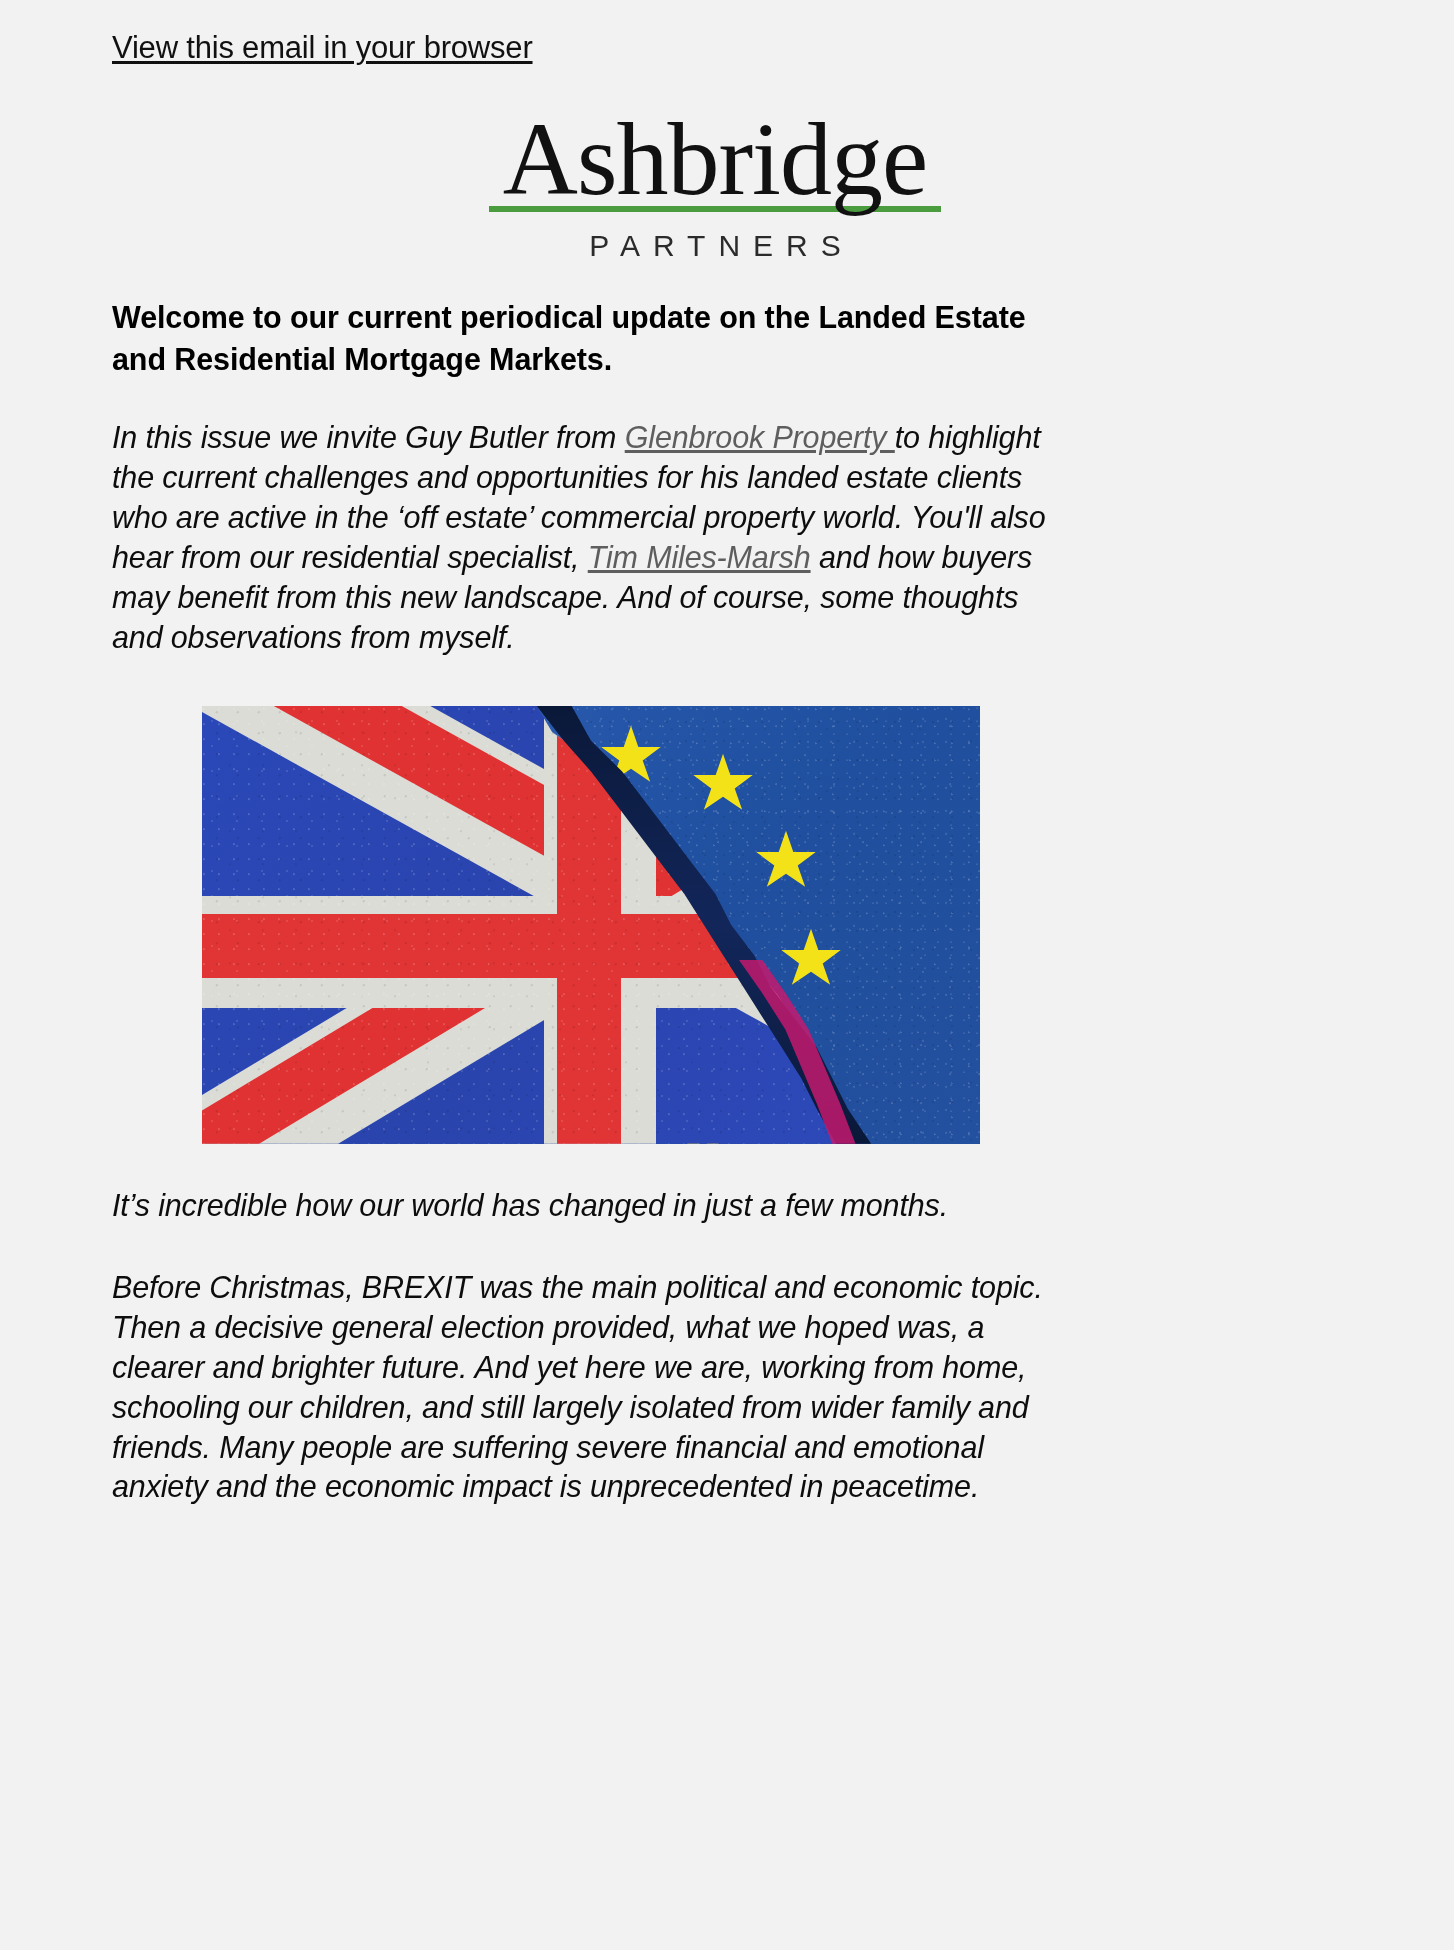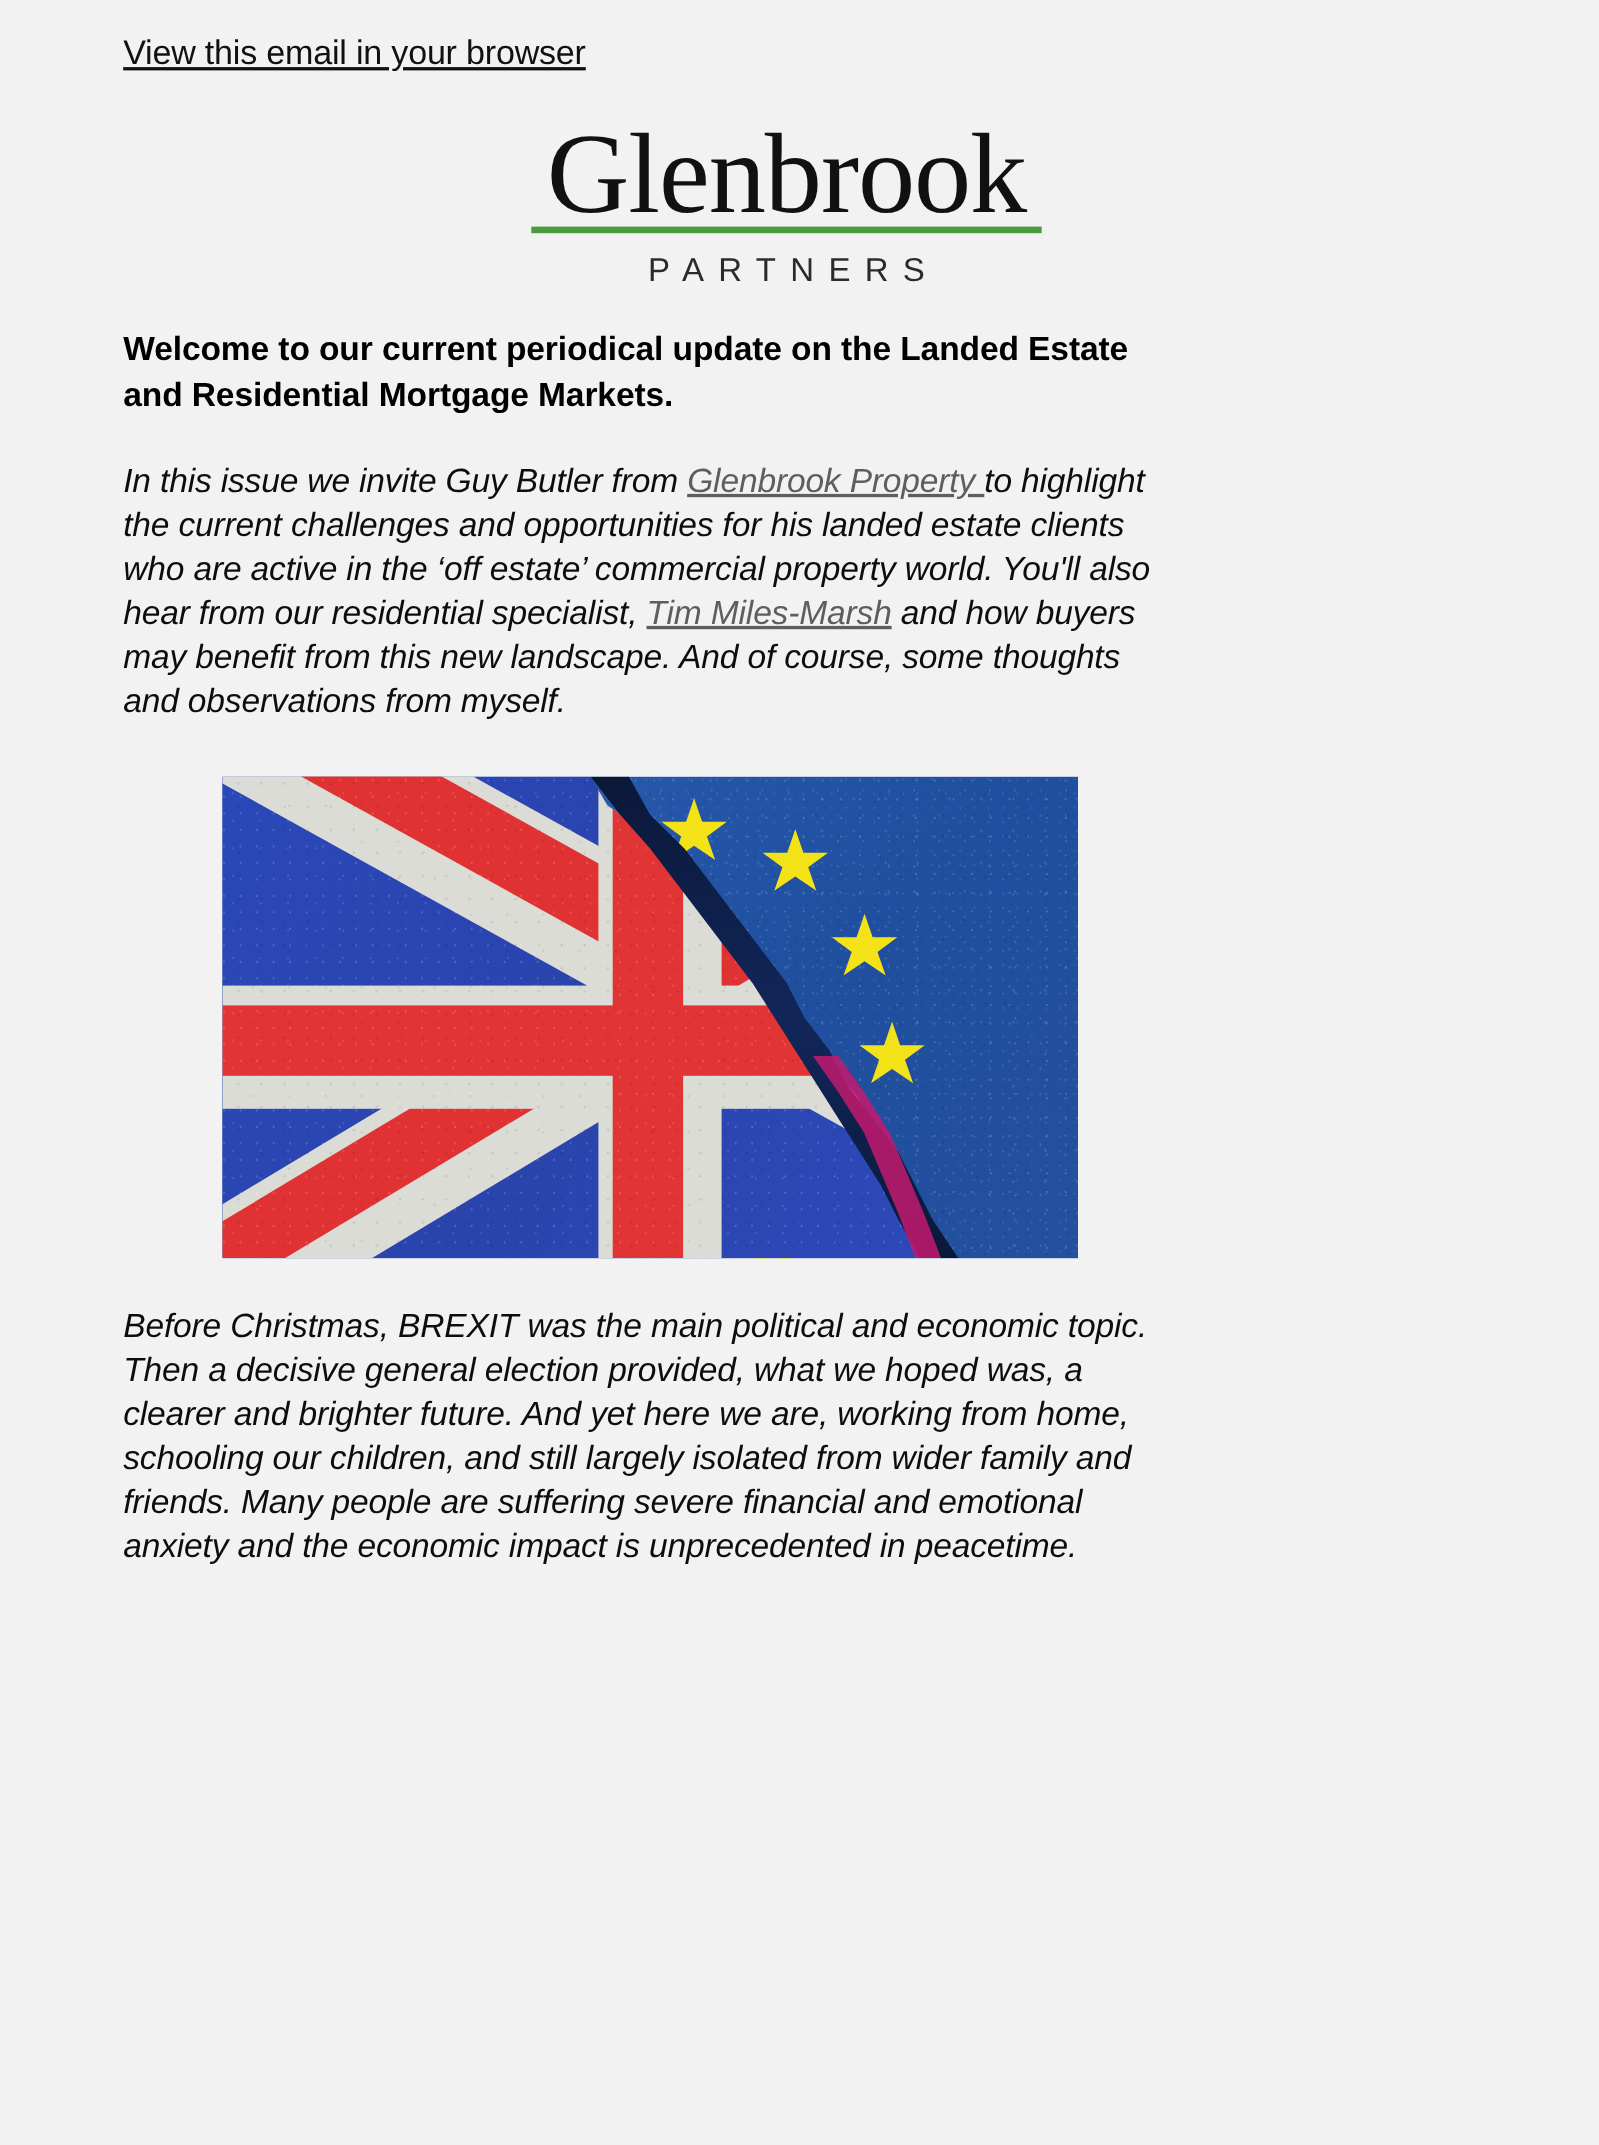--- a/index.html
+++ b/index.html
@@ -250,21 +250,21 @@
 <body>
 
 <div class="email-wrap">
 
   <div class="preheader">
     <a href="#">View this email in your browser</a>
   </div>
 
   <div class="logo-block">
     <div class="logo-inner">
-      <span class="logo-word">Glenbrook</span>
+      <span class="logo-word">Ashbridge</span>
       <span class="logo-rule"></span>
       <span class="logo-sub">PARTNERS</span>
     </div>
   </div>
 
   <div class="content">
 
     <h1 class="lede">Welcome to our current periodical update on the Landed Estate and Residential Mortgage Markets.</h1>
 
     <p class="body"><span>In this issue we invite Guy Butler from </span><a href="#" class="inline-link">Glenbrook Property </a><span>to highlight the current challenges and opportunities for his landed estate clients who are active in the ‘off estate’ commercial property world. You'll also hear from our residential specialist, </span><a href="#" class="inline-link">Tim Miles-Marsh</a><span> and how buyers may benefit from this new landscape. And of course, some thoughts and observations from myself.</span></p>
@@ -309,16 +309,17 @@
           <div class="uk-noise"></div>
         </div>
 
         <div class="tear">
           <div class="tear-dark"></div>
           <div class="tear-magenta"></div>
         </div>
       </div>
     </div>
 
+    <p class="body tight">It’s incredible how our world has changed in just a few months.</p>
     <p class="body tight final-block">Before Christmas, BREXIT was the main political and economic topic. Then a decisive general election provided, what we hoped was, a clearer and brighter future. And yet here we are, working from home, schooling our children, and still largely isolated from wider family and friends. Many people are suffering severe financial and emotional anxiety and the economic impact is unprecedented in peacetime.</p>
 
   </div>
 </div>
 
 </body></html>

